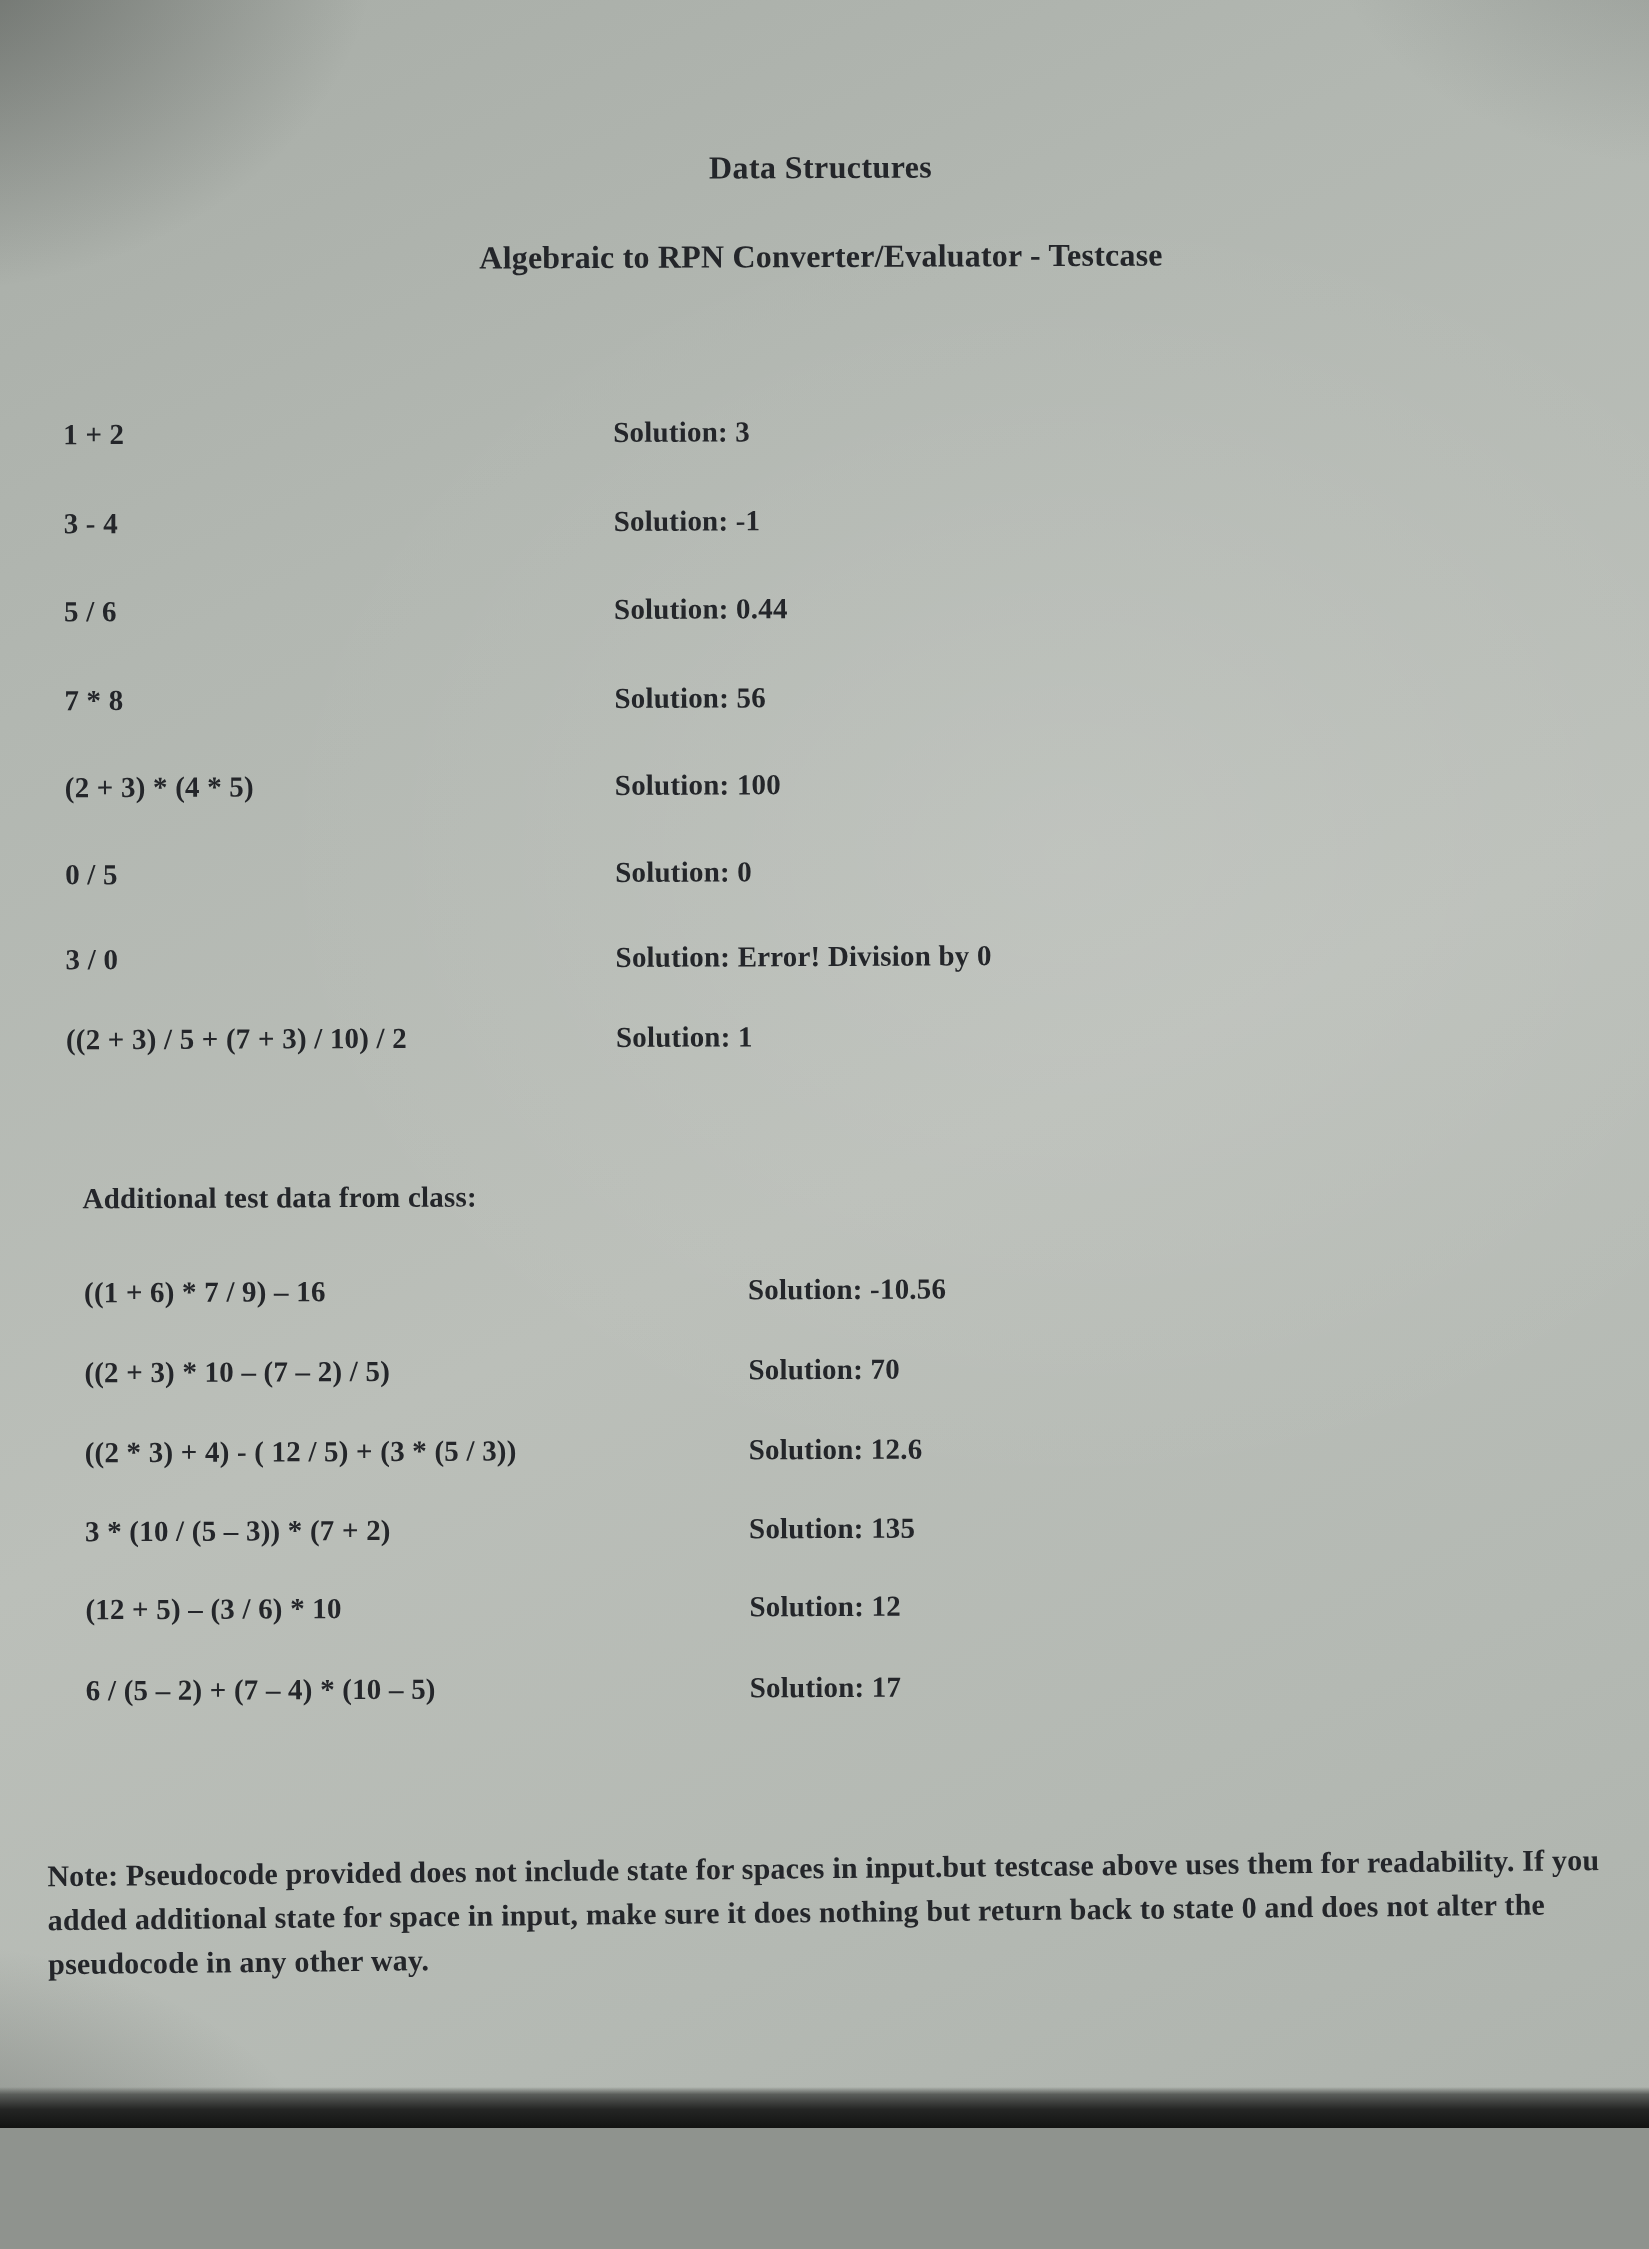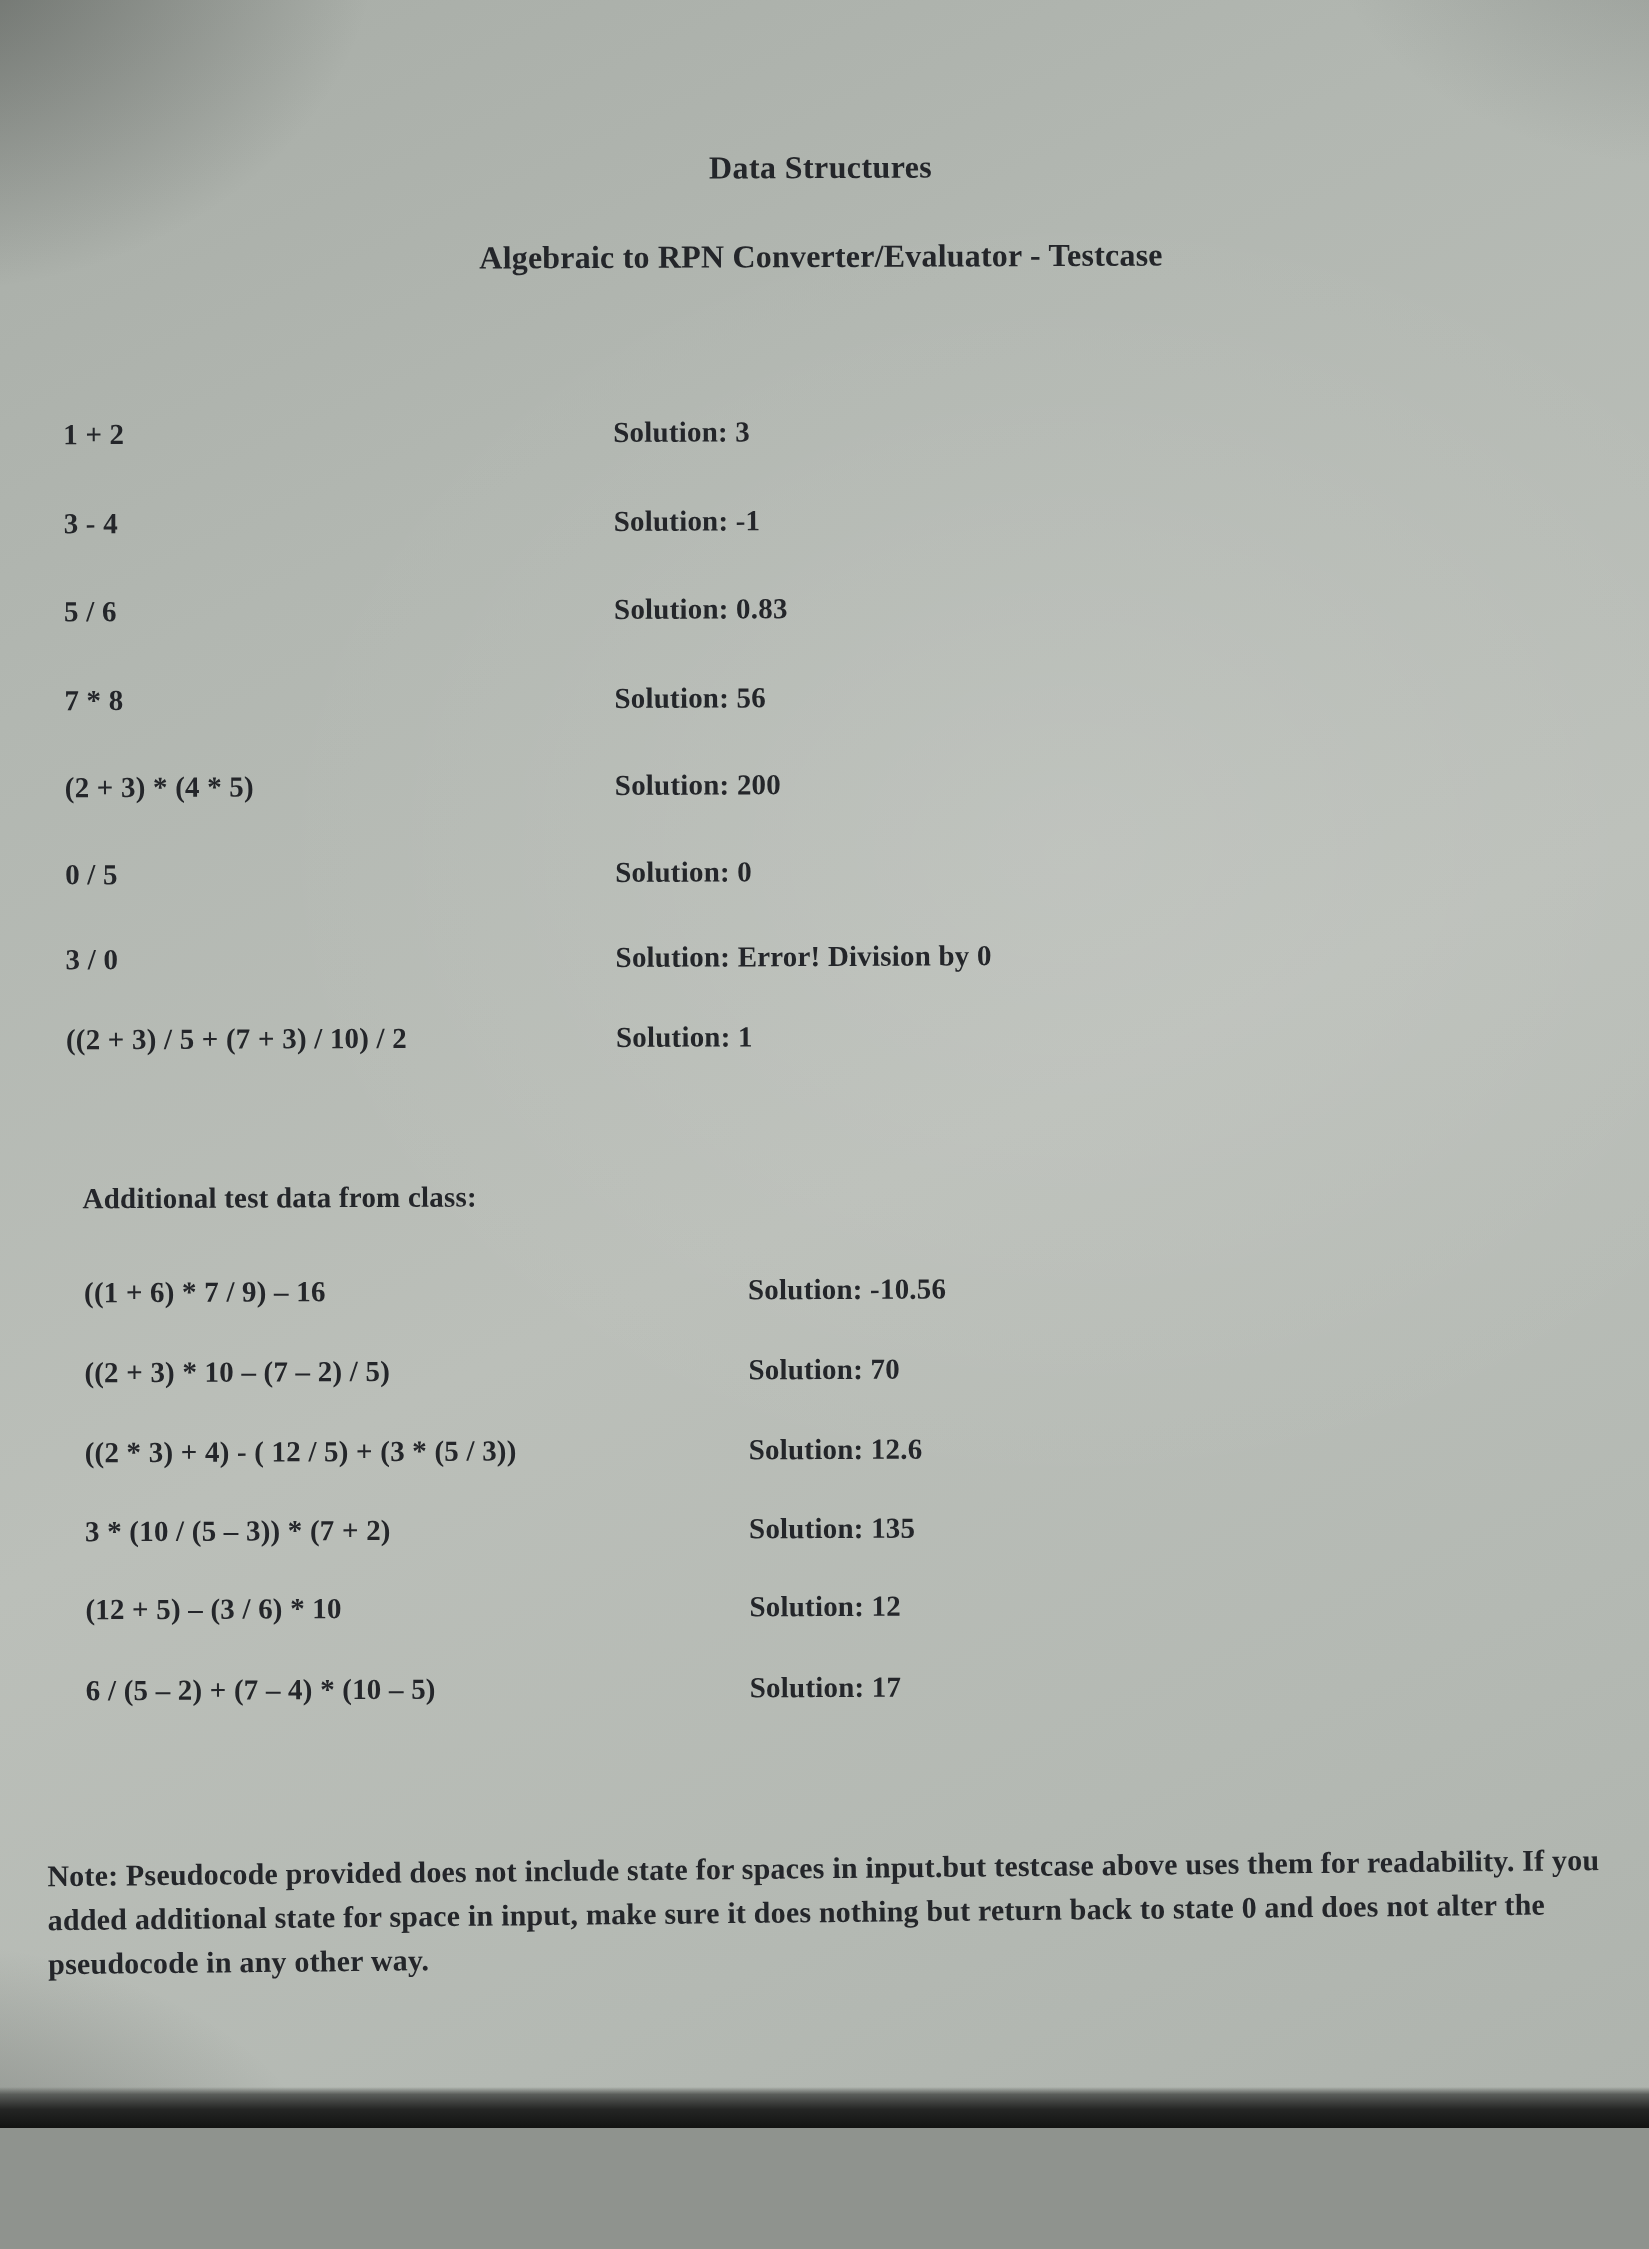--- a/index.html
+++ b/index.html
@@ -96,29 +96,29 @@
     <div class="tc-row" style="top:415px">
       <span class="expr-a">1 + 2</span>
       <span class="sol-a">Solution: 3</span>
     </div>
     <div class="tc-row" style="top:504px">
       <span class="expr-a">3 - 4</span>
       <span class="sol-a">Solution: -1</span>
     </div>
     <div class="tc-row" style="top:592px">
       <span class="expr-a">5 / 6</span>
-      <span class="sol-a">Solution: 0.83</span>
+      <span class="sol-a">Solution: 0.44</span>
     </div>
     <div class="tc-row" style="top:681px">
       <span class="expr-a">7 * 8</span>
       <span class="sol-a">Solution: 56</span>
     </div>
     <div class="tc-row" style="top:768px">
       <span class="expr-a">(2 + 3) * (4 * 5)</span>
-      <span class="sol-a">Solution: 200</span>
+      <span class="sol-a">Solution: 100</span>
     </div>
     <div class="tc-row" style="top:855px">
       <span class="expr-a">0 / 5</span>
       <span class="sol-a">Solution: 0</span>
     </div>
     <div class="tc-row" style="top:940px">
       <span class="expr-a">3 / 0</span>
       <span class="sol-a">Solution: Error! Division by 0</span>
     </div>
     <div class="tc-row" style="top:1020px">

